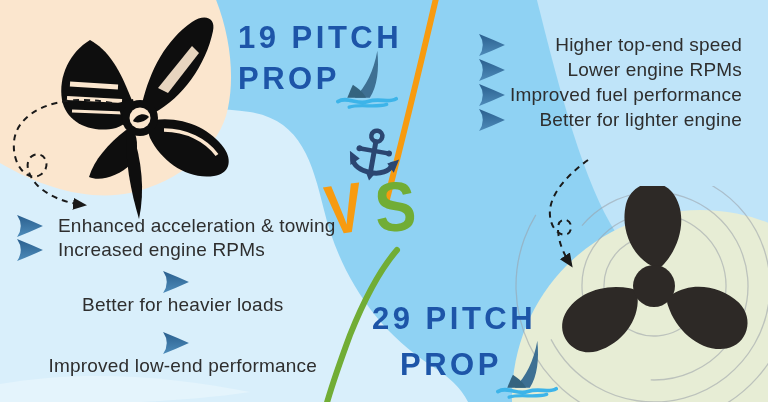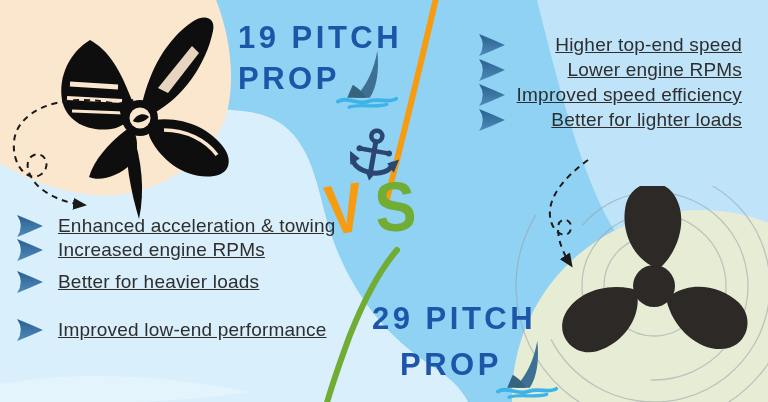--- a/index.html
+++ b/index.html
@@ -35,27 +35,26 @@
 
   .anchor{position:absolute;left:346px;top:126px;width:56px;height:64px;
     transform:rotate(10deg);}
 
   
   .bullet-row{display:flex;align-items:center;}
   .bullet-row .arrow{flex:0 0 auto;width:28px;height:24px;}
   .bullet-text{
     color:#2e2e2e;font-size:19px;font-weight:500;letter-spacing:.2px;
     white-space:nowrap;
-    text-decoration:underline;
   }
   .left-list{position:absolute;left:16px;top:214px;}
   .left-list .bullet-row{margin-bottom:0;}
   .left-list .bullet-row + .bullet-row{margin-top:0;}
-  .left-list .bullet-row:nth-child(3){margin-top:8px;}
-  .left-list .bullet-row:nth-child(4){margin-top:24px;}
+  .left-list .bullet-row:nth-child(3){margin-top:8px;flex-direction:column;}
+  .left-list .bullet-row:nth-child(4){margin-top:15px;flex-direction:column;}
   .left-list .bullet-text{margin-left:14px;}
 
   .right-list{position:absolute;left:478px;top:33px;width:264px;}
   .right-list .bullet-row + .bullet-row{margin-top:1px;}
   .right-list .bullet-text{flex:1 1 auto;text-align:right;}
 
   .prop-left{position:absolute;left:42px;top:8px;width:200px;height:215px;}
   .prop-right{position:absolute;left:514px;top:186px;width:280px;height:230px;}
 </style>
 </head>
@@ -210,23 +209,23 @@
     <div class="bullet-row">
       <svg class="arrow" viewBox="0 0 30 26" aria-hidden="true">
         <path d="M 1 1 Q 16 7 29 13 Q 16 19 1 25 Q 9 13 1 1 Z" fill="url(#bg1)"></path>
       </svg>
       <span class="bullet-text">Lower engine RPMs</span>
     </div>
     <div class="bullet-row">
       <svg class="arrow" viewBox="0 0 30 26" aria-hidden="true">
         <path d="M 1 1 Q 16 7 29 13 Q 16 19 1 25 Q 9 13 1 1 Z" fill="url(#bg1)"></path>
       </svg>
-      <span class="bullet-text">Improved speed efficiency</span>
-    </div>
-    <div class="bullet-row">
-      <svg class="arrow" viewBox="0 0 30 26" aria-hidden="true">
-        <path d="M 1 1 Q 16 7 29 13 Q 16 19 1 25 Q 9 13 1 1 Z" fill="url(#bg1)"></path>
-      </svg>
-      <span class="bullet-text">Better for lighter loads</span>
+      <span class="bullet-text">Improved fuel performance</span>
+    </div>
+    <div class="bullet-row">
+      <svg class="arrow" viewBox="0 0 30 26" aria-hidden="true">
+        <path d="M 1 1 Q 16 7 29 13 Q 16 19 1 25 Q 9 13 1 1 Z" fill="url(#bg1)"></path>
+      </svg>
+      <span class="bullet-text">Better for lighter engine</span>
     </div>
   </div>
 
 </div>
 
 </body></html>

